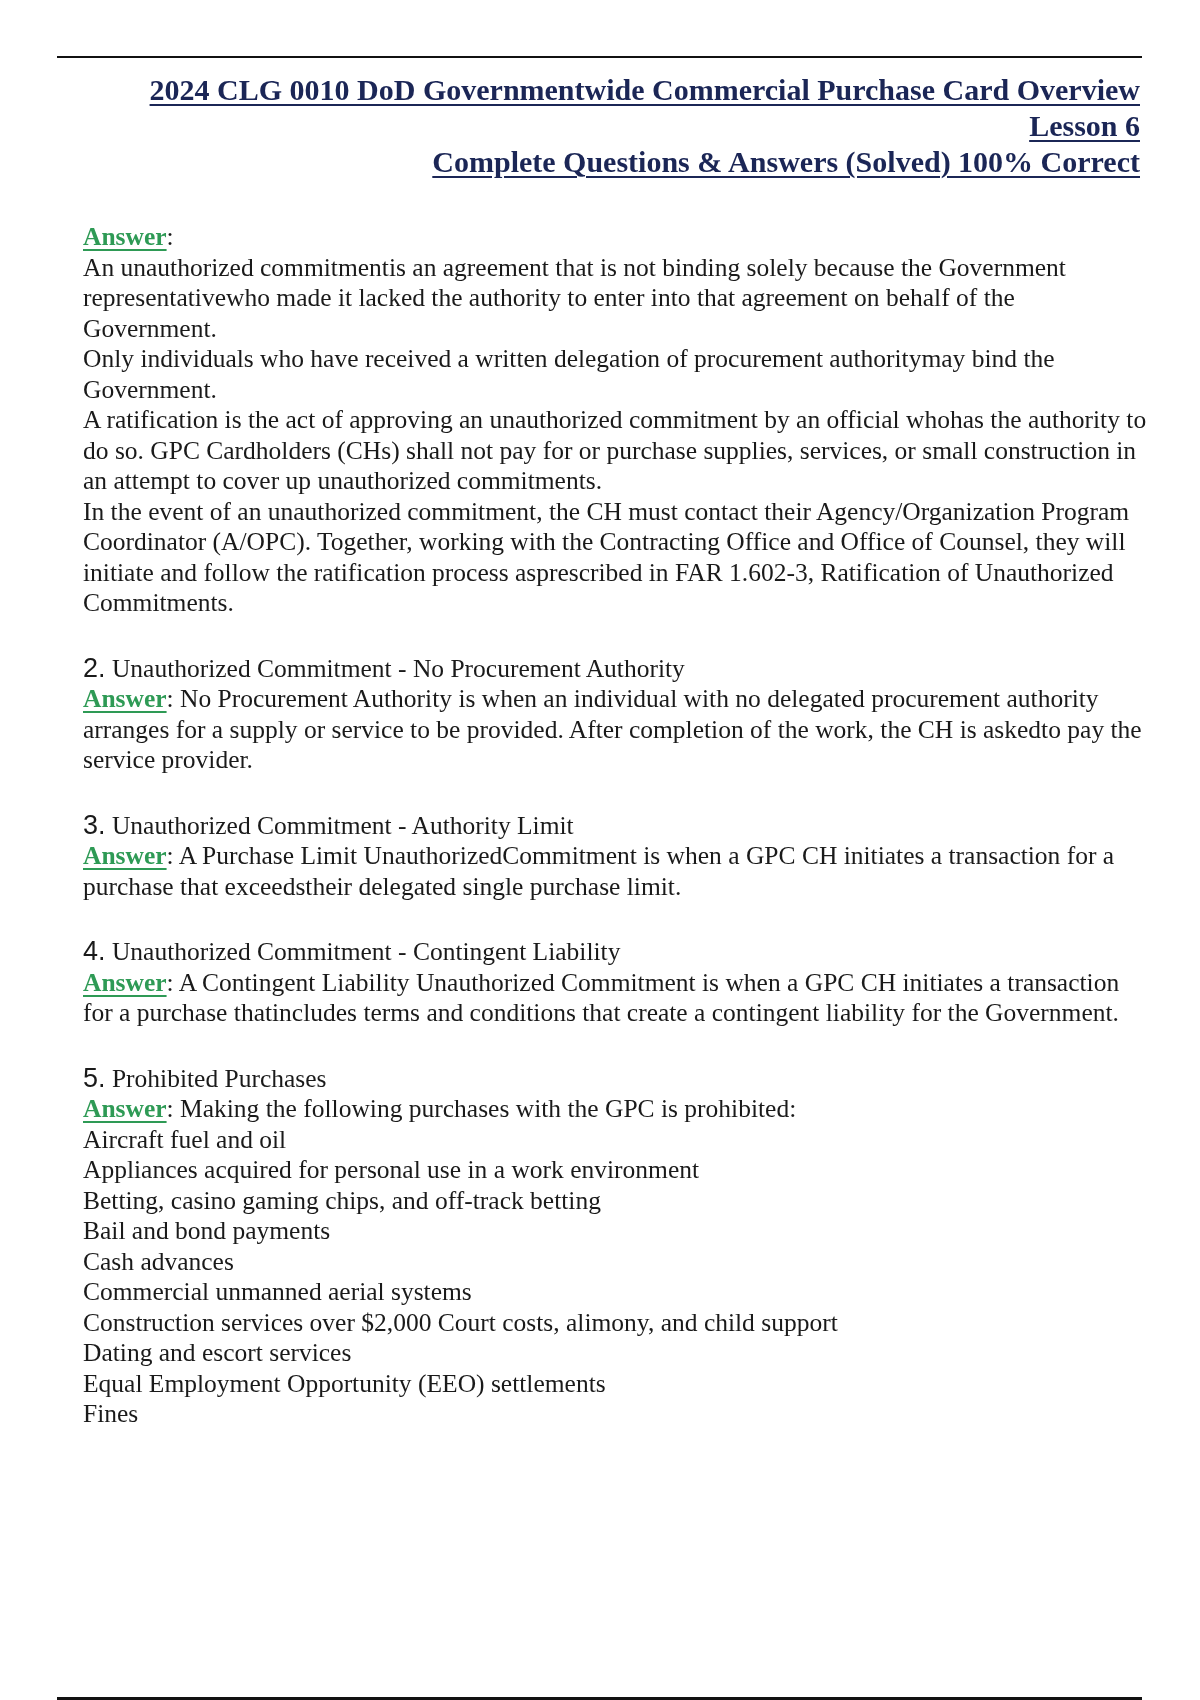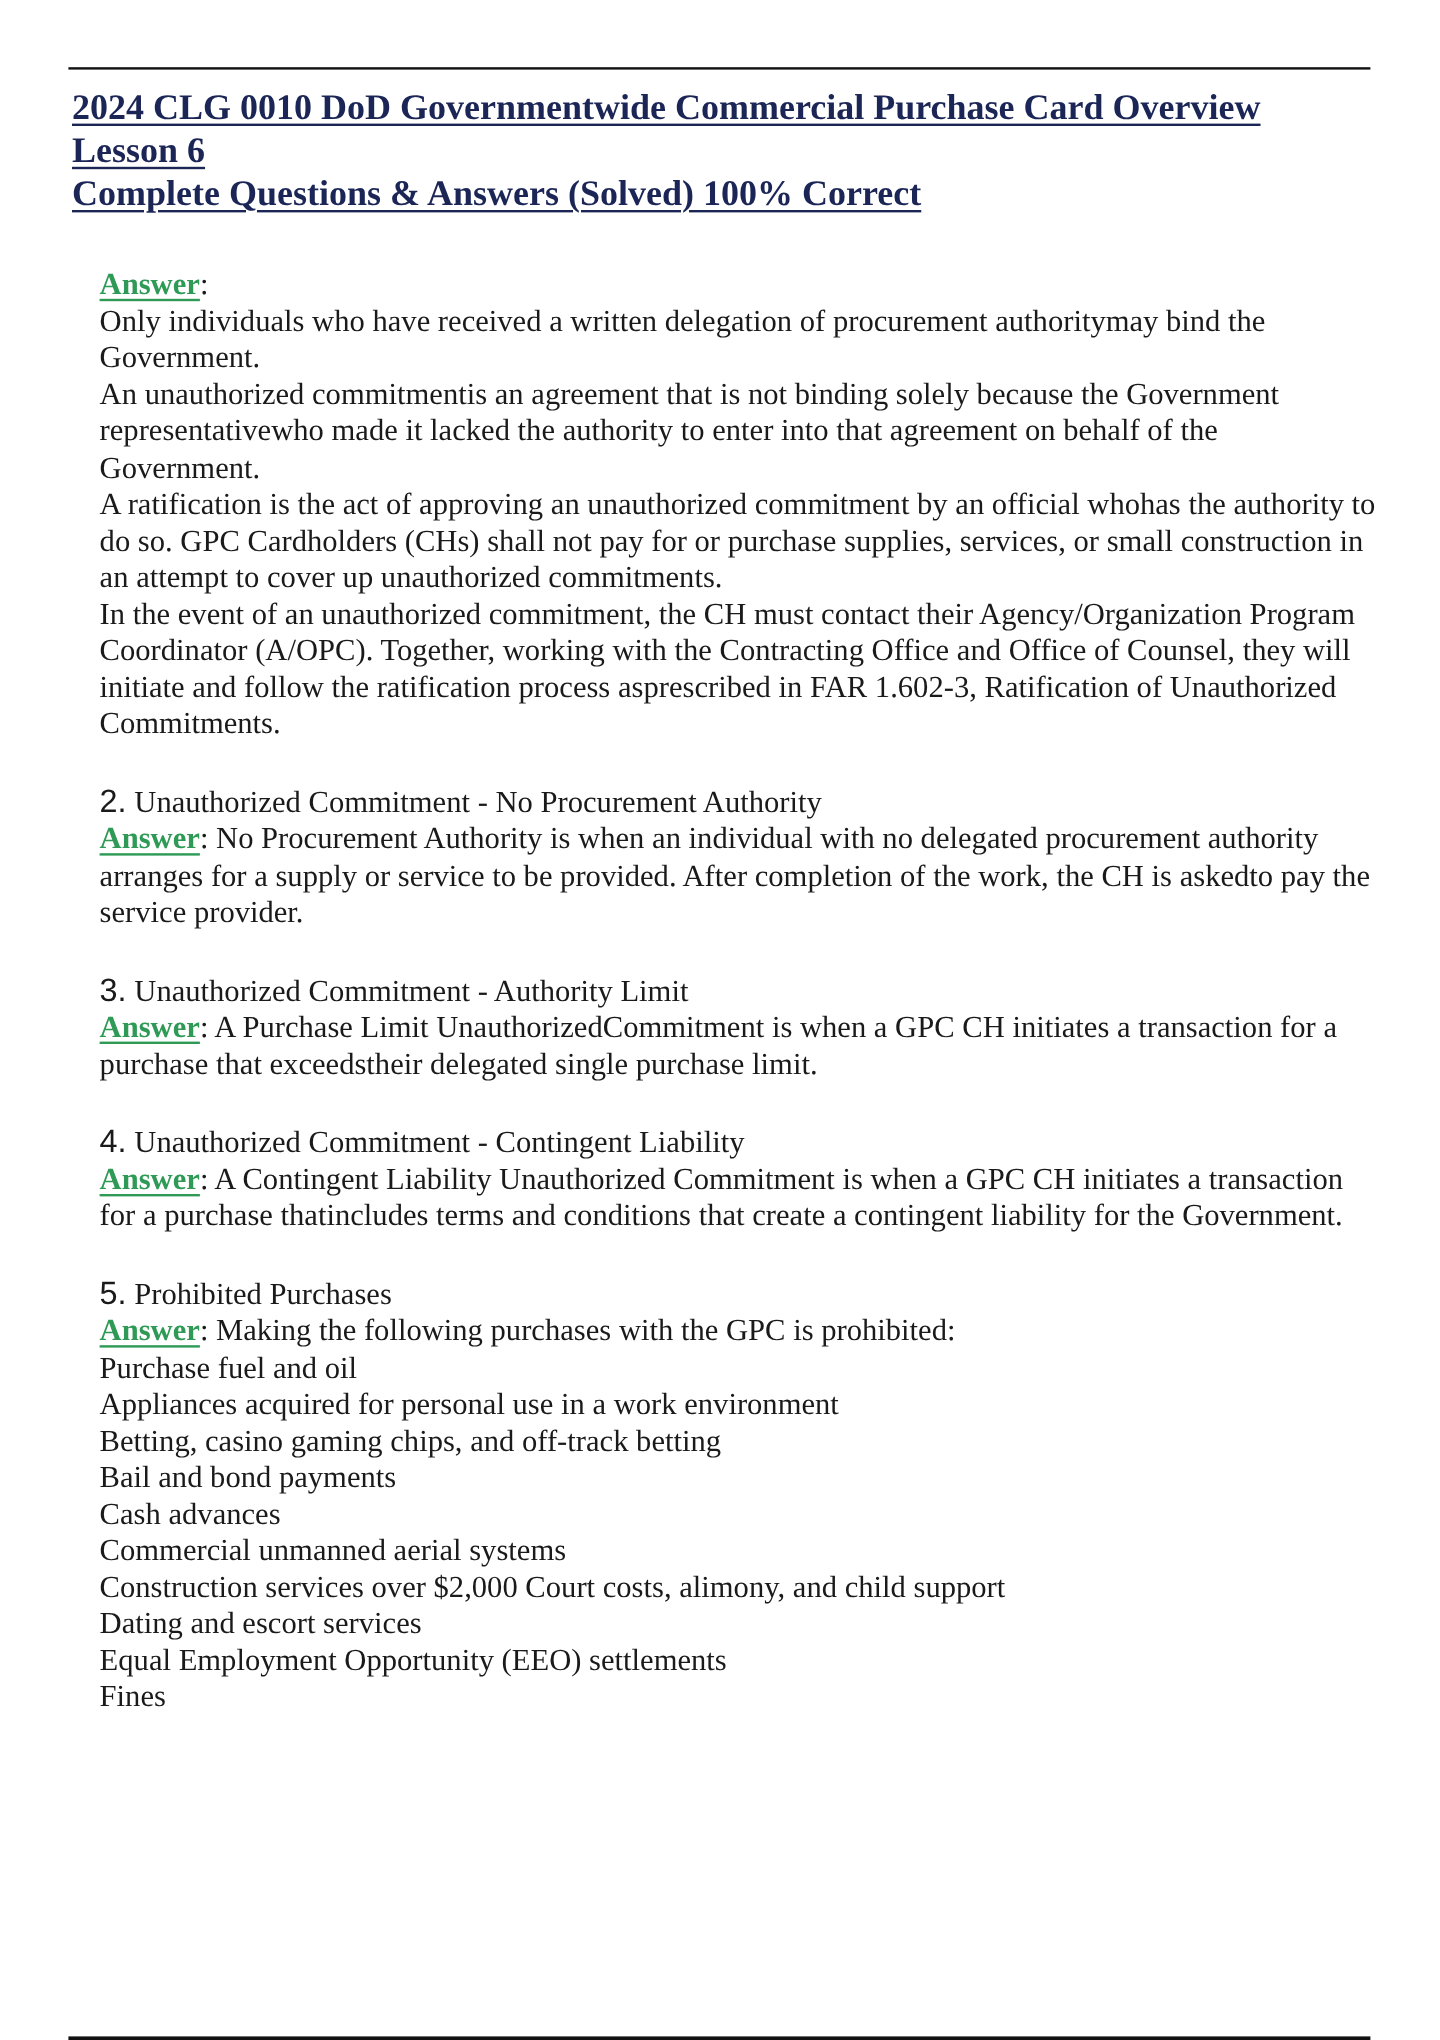--- a/index.html
+++ b/index.html
@@ -4,21 +4,21 @@
   <style>
     html, body { margin: 0; padding: 0; background: #ffffff; }
     body { width: 1200px; height: 1700px; position: relative; overflow: hidden; }
     .rule {
       position: absolute; left: 57px; width: 1085px; height: 2px; background: #111111;
     }
     .rule.top { top: 56px; }
     .rule.bottom { top: 1697px; height: 3px; }
     .title-block {
       position: absolute; top: 72px; left: 60px; width: 1080px;
-      text-align: left;
+      text-align: right;
       font-family: "Liberation Serif", "DejaVu Serif", serif;
       font-weight: bold; color: #1b2656;
       font-size: 30px; line-height: 36px;
     }
     .title-block .tline { display: block; }
     .title-block .tline span {
       text-decoration: underline; text-decoration-thickness: 2px; text-underline-offset: 4px;
     }
     .content {
       position: absolute; top: 222px; left: 83px; width: 1070px;
@@ -48,22 +48,22 @@
 <div class="title-block">
   <span class="tline"><span>2024 CLG 0010 DoD Governmentwide Commercial Purchase Card Overview</span></span>
   <span class="tline"><span>Lesson 6</span></span>
   <span class="tline"><span>Complete Questions &amp; Answers (Solved) 100% Correct</span></span>
 </div>
 
 <div class="content">
 
   <div class="qa">
     <span class="q-line"><span class="answer-label">Answer</span>:</span>
+    <span class="para">An unauthorized commitmentis an agreement that is not binding solely because the Government representativewho made it lacked the authority to enter into that agreement on behalf of the Government.</span>
     <span class="para">Only individuals who have received a written delegation of procurement authoritymay bind the Government.</span>
-    <span class="para">An unauthorized commitmentis an agreement that is not binding solely because the Government representativewho made it lacked the authority to enter into that agreement on behalf of the Government.</span>
     <span class="para">A ratification is the act of approving an unauthorized commitment by an official whohas the authority to do so. GPC Cardholders (CHs) shall not pay for or purchase supplies, services, or small construction in an attempt to cover up unauthorized commitments.</span>
     <span class="para">In the event of an unauthorized commitment, the CH must contact their Agency/Organization Program Coordinator (A/OPC). Together, working with the Contracting Office and Office of Counsel, they will initiate and follow the ratification process asprescribed in FAR 1.602-3, Ratification of Unauthorized Commitments.</span>
   </div>
 
   <div class="qa">
     <span class="q-line"><span class="q-num">2.</span> <span>Unauthorized Commitment - No Procurement Authority</span></span>
     <span class="para"><span class="answer-label">Answer</span>: <span>No Procurement Authority is when an individual with no delegated procurement authority arranges for a supply or service to be provided. After completion of the work, the CH is askedto pay the service provider.</span></span>
   </div>
 
   <div class="qa">
@@ -73,21 +73,21 @@
 
   <div class="qa">
     <span class="q-line"><span class="q-num">4.</span> <span>Unauthorized Commitment - Contingent Liability</span></span>
     <span class="para"><span class="answer-label">Answer</span>: <span>A Contingent Liability Unauthorized Commitment is when a GPC CH initiates a transaction for a purchase thatincludes terms and conditions that create a contingent liability for the Government.</span></span>
   </div>
 
   <div class="qa">
     <span class="q-line"><span class="q-num">5.</span> <span>Prohibited Purchases</span></span>
     <span class="para"><span class="answer-label">Answer</span>: <span>Making the following purchases with the GPC is prohibited:</span></span>
     <div>
-      <span class="list-item">Purchase fuel and oil</span>
+      <span class="list-item">Aircraft fuel and oil</span>
       <span class="list-item">Appliances acquired for personal use in a work environment</span>
       <span class="list-item">Betting, casino gaming chips, and off-track betting</span>
       <span class="list-item">Bail and bond payments</span>
       <span class="list-item">Cash advances</span>
       <span class="list-item">Commercial unmanned aerial systems</span>
       <span class="list-item">Construction services over $2,000 Court costs, alimony, and child support</span>
       <span class="list-item">Dating and escort services</span>
       <span class="list-item">Equal Employment Opportunity (EEO) settlements</span>
       <span class="list-item">Fines</span>
     </div>

